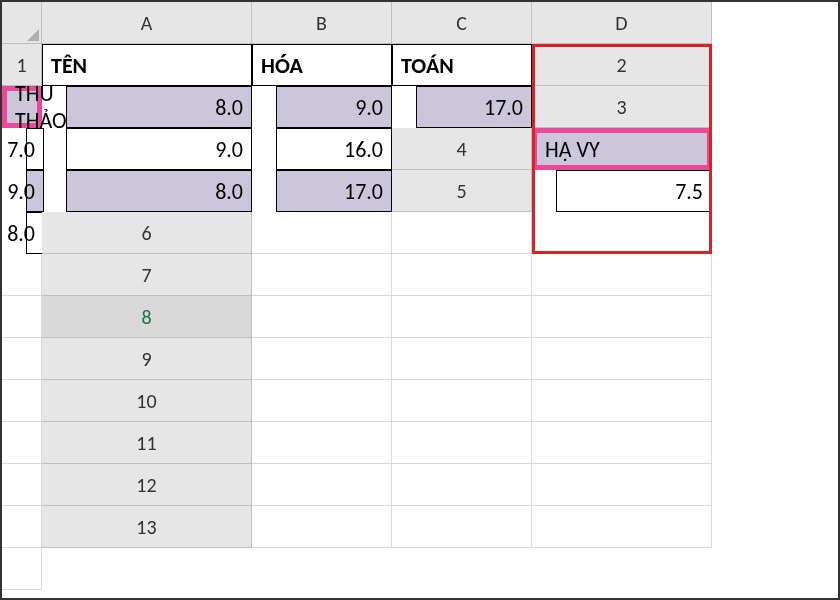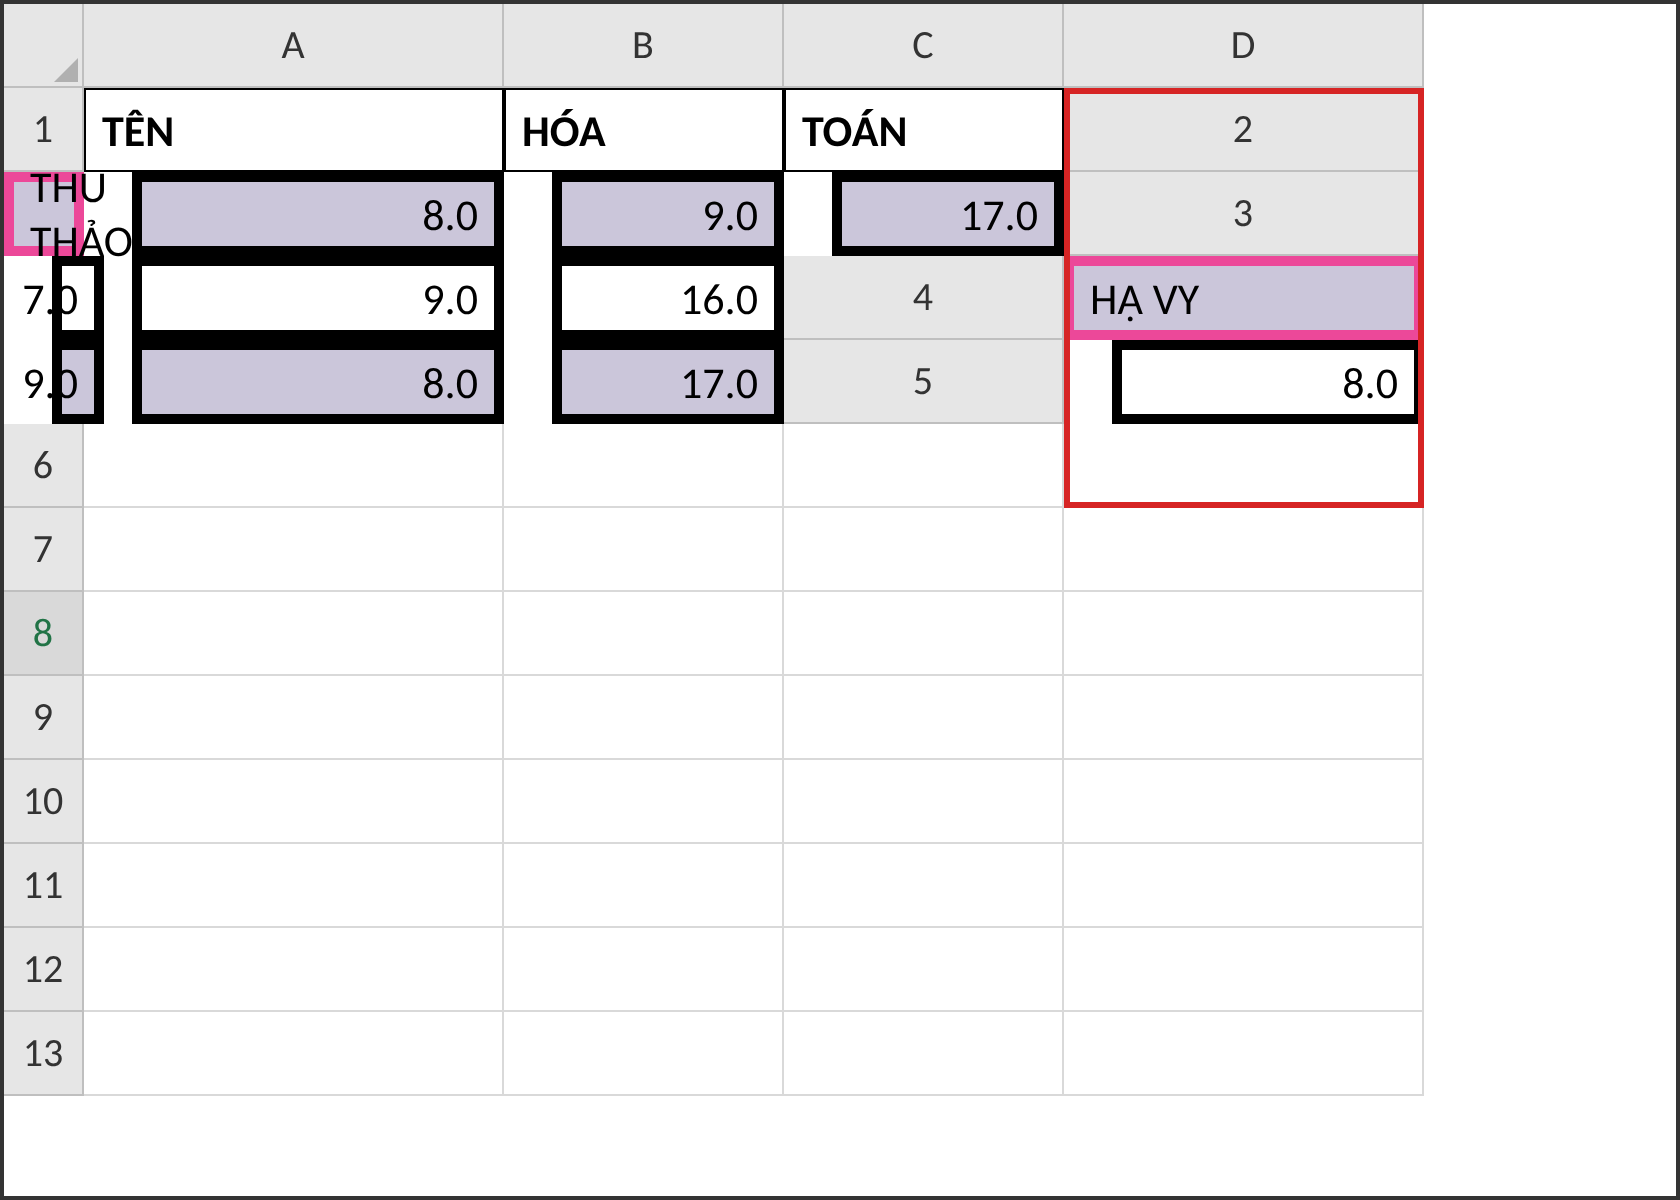--- a/index.html
+++ b/index.html
@@ -69,21 +69,21 @@
     .cell.header {
       font-weight: bold;
       border: 1px solid #000;
       background: #fff;
     }
     .cell.data-text {
       border: 5px solid #ec4899;
       justify-content: flex-start;
     }
     .cell.data-num {
-      border: 5px solid #000000;
+      border: 1px solid #000000;
       justify-content: flex-end;
       margin-left: 24px;
     }
     .cell.shaded {
       background: #cbc6da;
     }
     .highlight-box {
       position: absolute;
       border: 3px solid #d62424;
       pointer-events: none;
@@ -115,20 +115,21 @@
   <div class="cell data-num">9.0</div>
   <div class="cell data-num">16.0</div>
 
   <div class="row-head">4</div>
   <div class="cell data-text shaded">HẠ VY</div>
   <div class="cell data-num shaded">9.0</div>
   <div class="cell data-num shaded">8.0</div>
   <div class="cell data-num shaded">17.0</div>
 
   <div class="row-head">5</div>
+  <div class="cell data-num">7.5</div>
   <div class="cell data-num">8.0</div>
 
   <div class="row-head">6</div>
   <div class="cell"></div>
   <div class="cell"></div>
   <div class="cell"></div>
   <div class="cell"></div>
 
   <div class="row-head">7</div>
   <div class="cell"></div>

